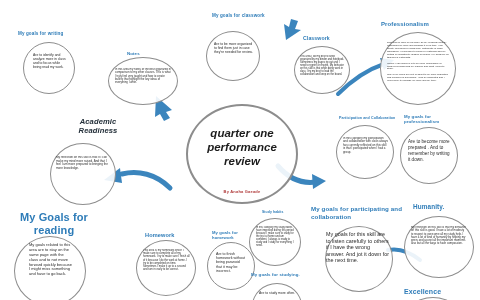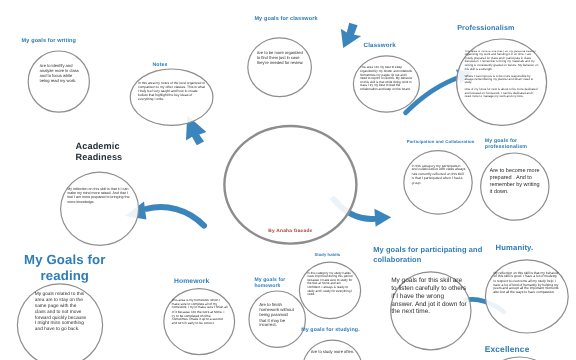--- a/index.html
+++ b/index.html
@@ -14,21 +14,21 @@
     background:rgba(255,255,255,0.9);box-sizing:border-box;
   }
   .btext{
     position:absolute;box-sizing:border-box;color:#2b2b2b;
     line-height:1.18;overflow:hidden;
   }
   .heading{
     position:absolute;color:#2e7cb8;font-weight:bold;line-height:1.15;
     letter-spacing:.1px;
   }
-  .heading.dark{color:#24303a;font-weight:bold;}
+  .heading.dark{color:#24303a;font-style:italic;font-weight:bold;text-align:center;}
   .center-title{
     position:absolute;text-align:center;font-style:italic;font-weight:bold;
     color:#1c1c1c;line-height:1.2;
   }
   .byline{
     position:absolute;text-align:center;font-weight:bold;
     font-size:4px;color:#b03a3a;letter-spacing:.2px;
   }
   .arrow{position:absolute;}
   svg{display:block;overflow:visible;}
@@ -59,20 +59,21 @@
   <svg class="arrow" style="left:100px;top:166px;" width="72" height="30" viewBox="0 0 72 30">
     <path d="M70 22 C 56 8, 38 4, 22 8" stroke="#3b85bd" stroke-width="5" fill="none" stroke-linecap="round"></path>
     <path d="M4 14 L20 2 L22 17 Z" fill="#3b85bd"></path>
   </svg>
 
   <svg class="arrow" style="left:388px;top:246px;" width="34" height="18" viewBox="0 0 34 18">
     <path d="M0 4 C 10 2, 22 6, 32 14" stroke="#3b85bd" stroke-width="4" fill="none" stroke-linecap="round"></path>
   </svg>
 
   <div class="bubble" style="left:186px;top:104px;width:112px;height:100px;border-width:2px;border-color:#8d8d8d;"></div>
+  <div class="center-title" style="left:192px;top:127px;width:100px;font-size:11.5px;">quarter one performance review</div>
   <div class="byline" style="left:200px;top:189px;width:84px;">By Anaha Gaeade</div>
 
   <div class="heading" style="left:18px;top:31px;width:72px;font-size:4.6px;">My goals for writing</div>
   <div class="bubble" style="left:23px;top:42px;width:52px;height:52px;"></div>
   <div class="btext" style="left:33px;top:53px;width:34px;height:34px;font-size:3.4px;">Are to identify and analyze more in class and to focus while being read my work.</div>
 
   <div class="heading" style="left:127px;top:51px;width:40px;font-size:4.4px;">Notes</div>
   <div class="bubble" style="left:108px;top:57px;width:70px;height:48px;"></div>
   <div class="btext" style="left:115px;top:68px;width:56px;height:30px;font-size:2.8px;">In this area my notes of the best organized in comparison to my other classes. This is what I truly feel very taught and how to create bullets that highlight the key ideas of everything I write.</div>
 

